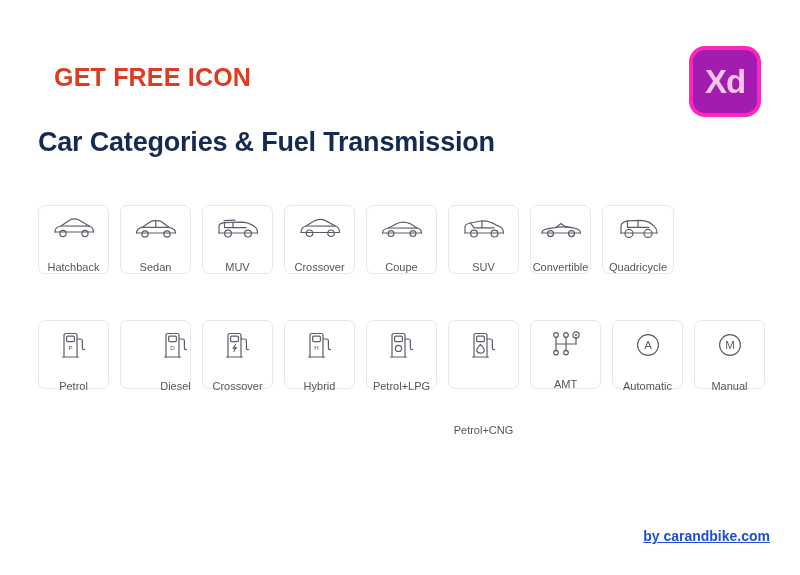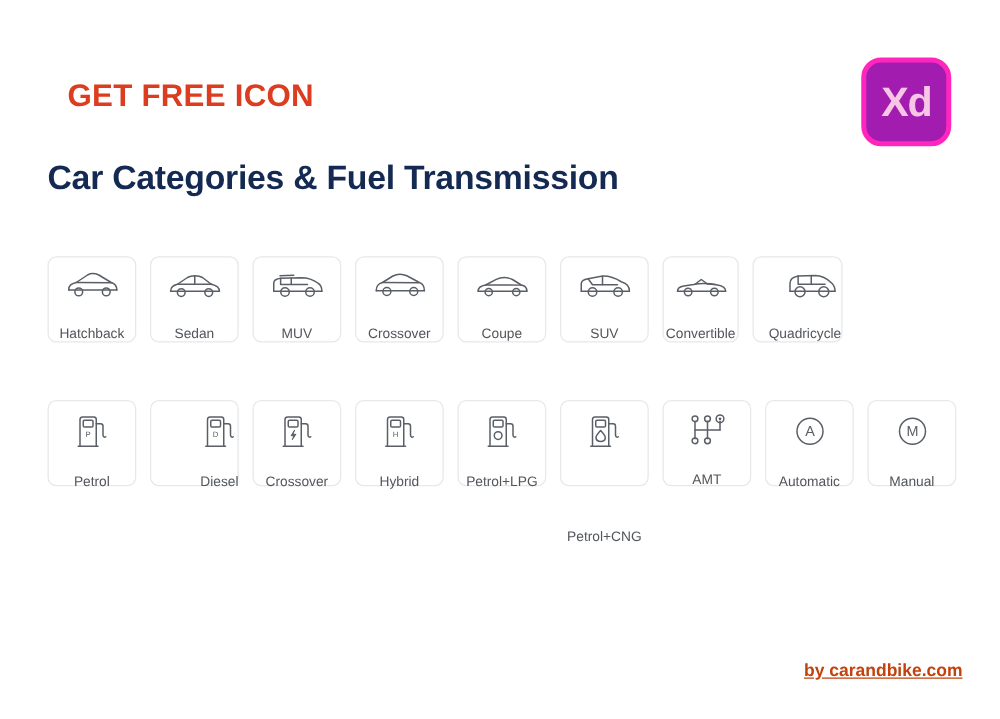--- a/index.html
+++ b/index.html
@@ -105,40 +105,40 @@
   }
 
   
   .w-hatchback   { width: 71px; }
   .w-sedan       { width: 71px; }
   .w-muv         { width: 71px; }
   .w-crossover   { width: 71px; }
   .w-coupe       { width: 71px; }
   .w-suv         { width: 71px; }
   .w-convertible { width: 61px; }
-  .w-quadricycle { width: 72px; align-items: flex-end; }
+  .w-quadricycle { width: 72px; }
 
   .w-petrol     { width: 71px; }
   .w-diesel     { width: 71px; padding-left: 40px; }
   .w-electric   { width: 71px; }
   .w-hybrid     { width: 71px; }
   .w-petrollpg  { width: 71px; text-align: center; }
   .w-petrolcng  { width: 71px; gap: 44px; }
   .w-amt        { width: 71px; }
   .w-automatic  { width: 71px; }
   .w-manual     { width: 71px; }
 
   
   .footer {
     position: absolute;
     right: 30px;
     top: 528px;
     font-size: 14px;
     font-weight: bold;
-    color: #c2410c;
+    color: #1d4ed8;
     text-decoration: underline;
     white-space: nowrap;
   }
 </style>
 </head>
 <body>
 
 <div class="header">
   <p class="kicker">GET FREE ICON</p>
   <h1 class="title">Car Categories &amp; Fuel Transmission</h1>

